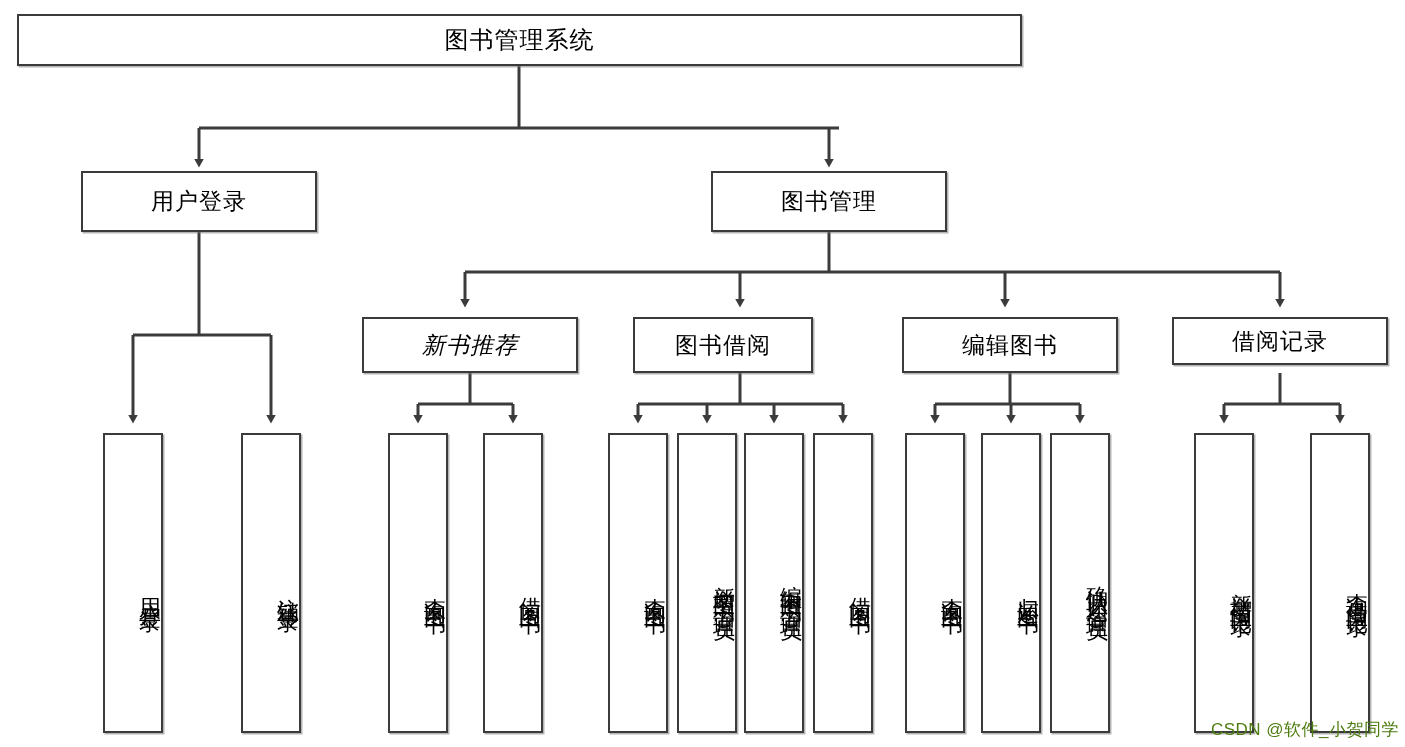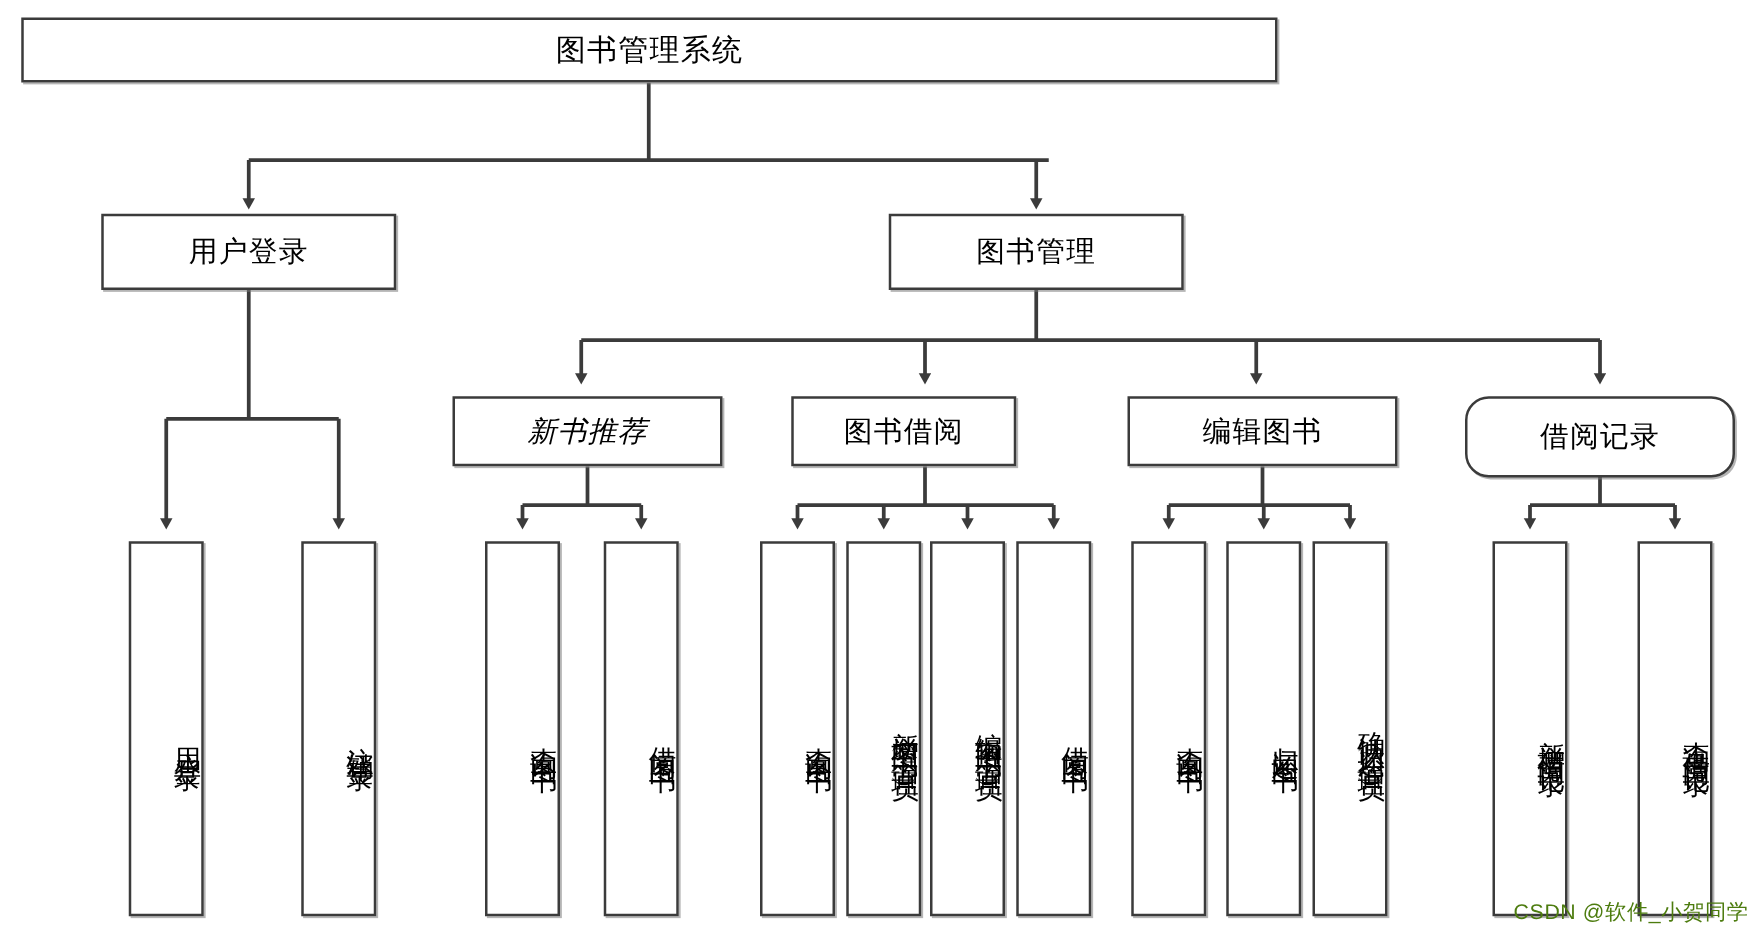--- a/index.html
+++ b/index.html
@@ -135,21 +135,21 @@
 
   <div class="node-box horizontal" style="left:362px; top:317px; width:216px; height:56px;font-style:italic;">
     <span class="node-label">新书推荐</span>
   </div>
   <div class="node-box horizontal" style="left:633px; top:317px; width:180px; height:56px;align-items:center;">
     <span class="node-label">图书借阅</span>
   </div>
   <div class="node-box horizontal" style="left:902px; top:317px; width:216px; height:56px;">
     <span class="node-label">编辑图书</span>
   </div>
-  <div class="node-box horizontal" style="left:1172px; top:317px; width:216px; height:65px;border-radius:19px;">
+  <div class="node-box horizontal" style="left:1172px; top:317px; width:216px; height:48px;">
     <span class="node-label">借阅记录</span>
   </div>
 
   <div class="node-box vertical" style="left:103px; top:433px; width:60px; height:300px;">
     <span class="node-label">用户登录</span>
   </div>
   <div class="node-box vertical" style="left:241px; top:433px; width:60px; height:300px;">
     <span class="node-label">注销登录</span>
   </div>
 

